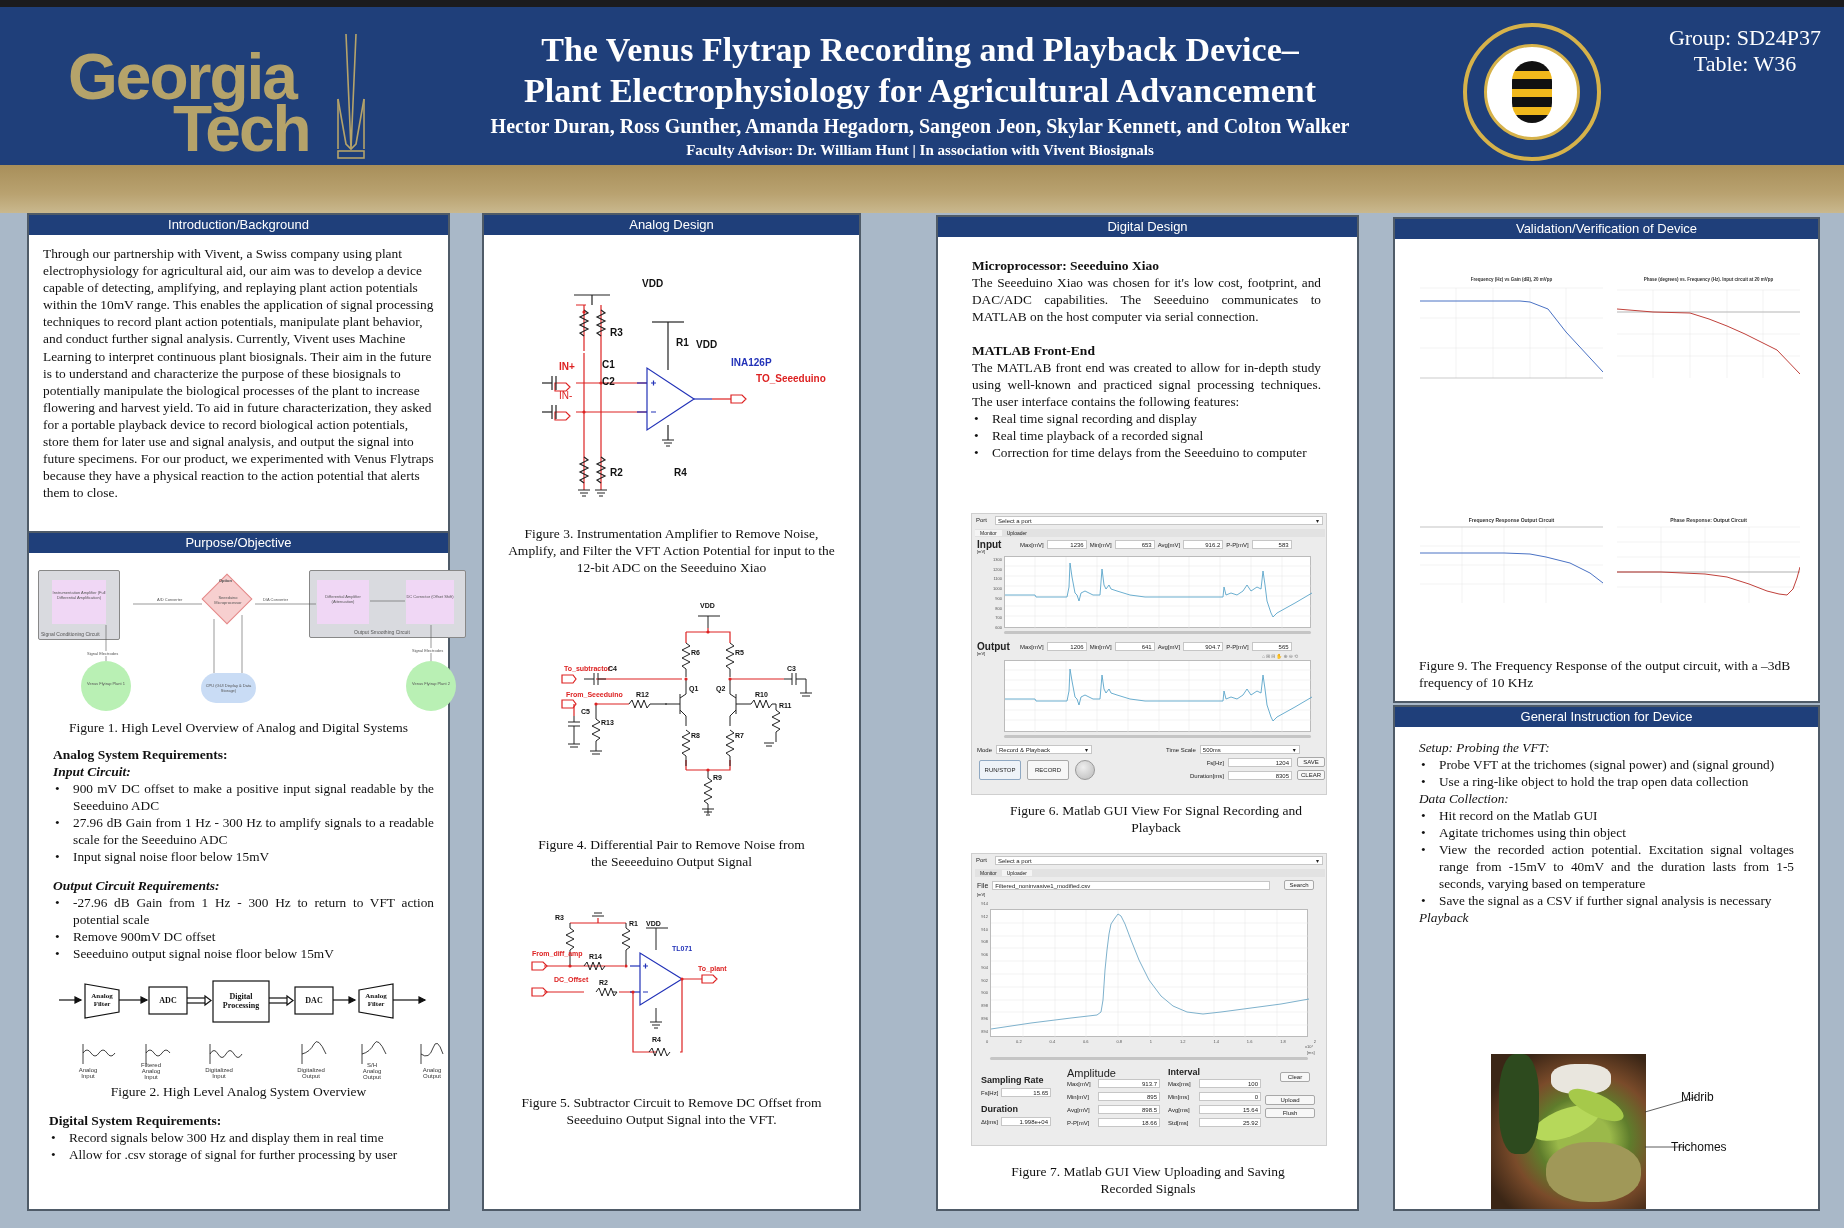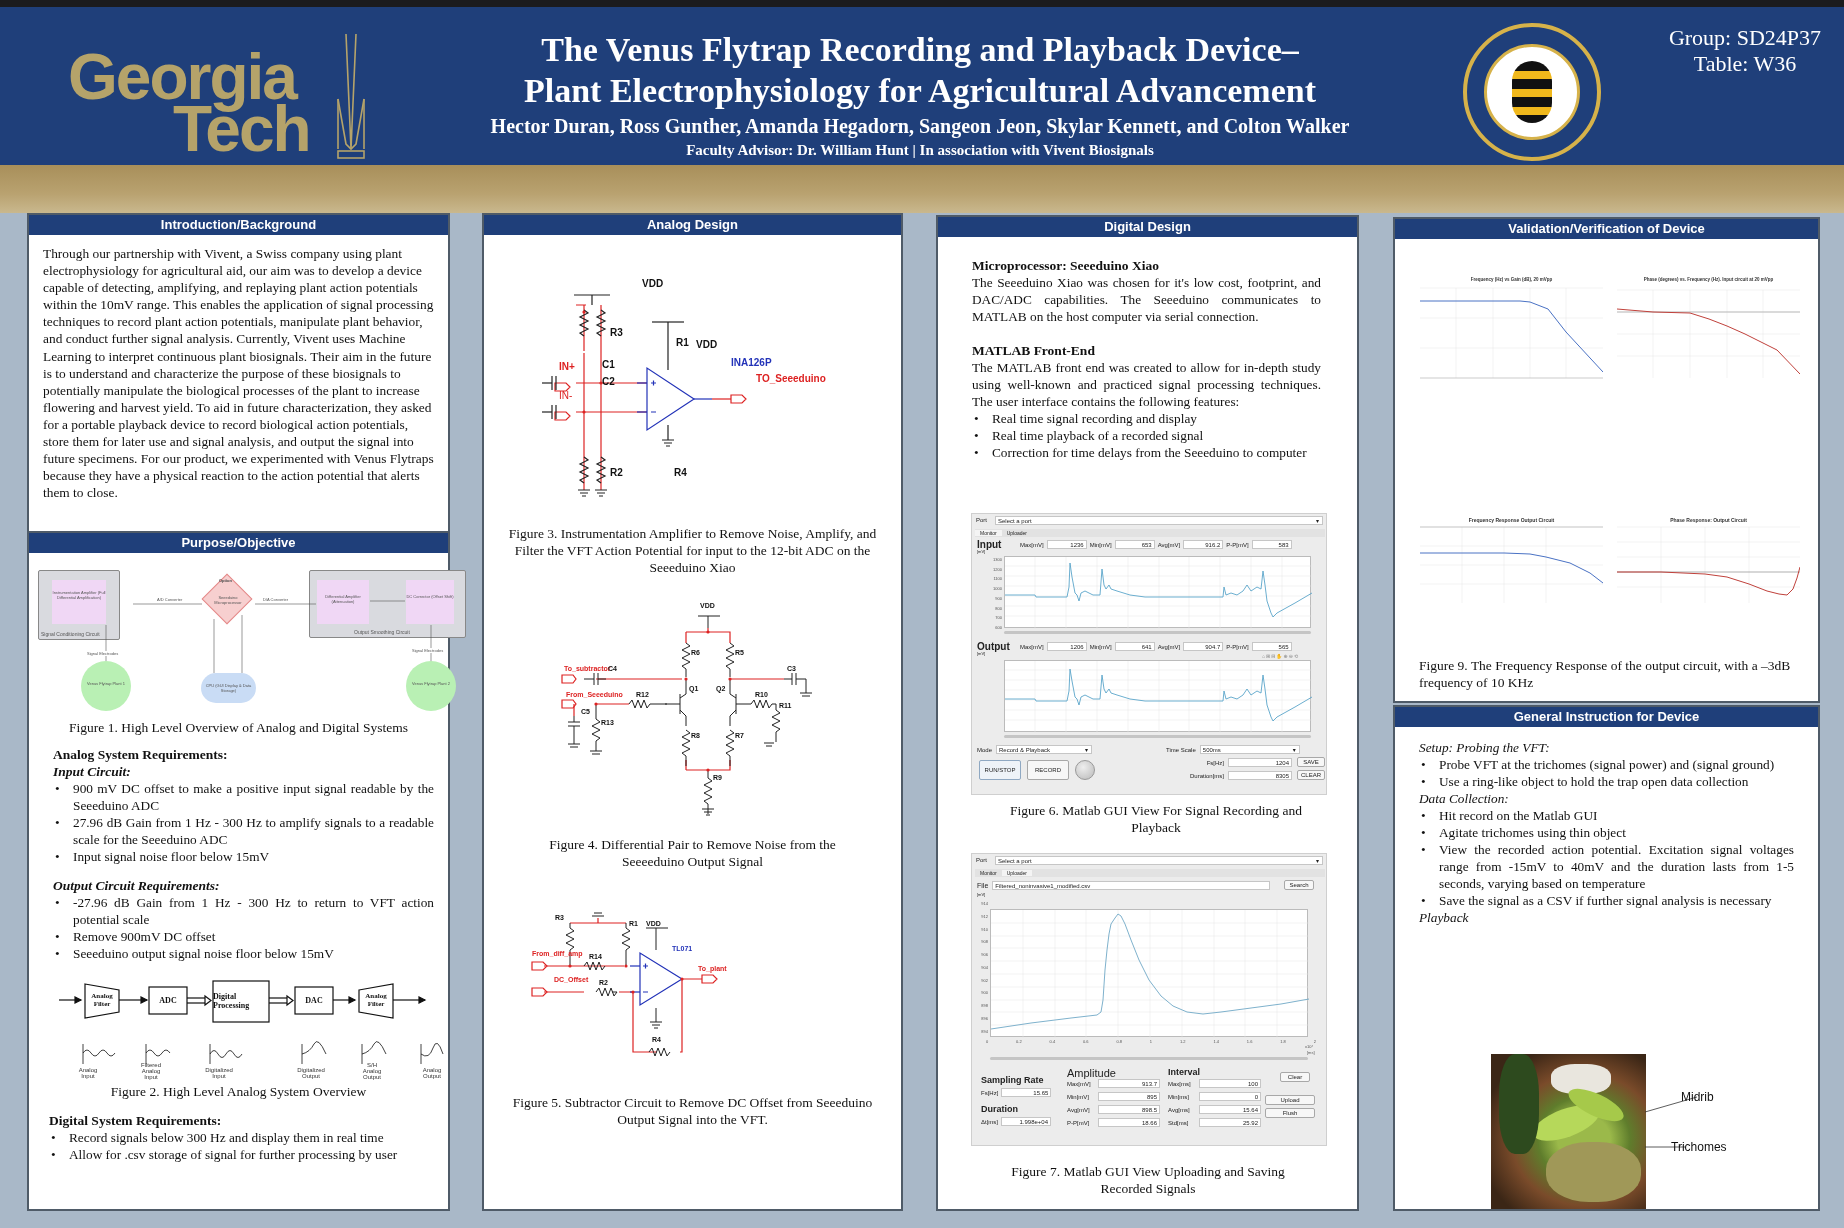--- a/index.html
+++ b/index.html
@@ -14,21 +14,21 @@
 .logo .w2{left:105px;top:62px;font-size:64px}
 .title{position:absolute;left:420px;top:22px;width:1000px;text-align:center;color:#fff}
 .title .t1,.title .t2{font-size:34px;font-weight:bold;line-height:41px}
 .title .authors{font-size:20px;font-weight:bold;margin-top:4px}
 .title .advisor{font-size:15px;font-weight:bold;margin-top:4px}
 .seal{position:absolute;left:1463px;top:16px;width:138px;height:138px;border-radius:50%;background:#1f3f7a;border:4px solid #d6b24a;display:flex;align-items:center;justify-content:center}
 .seal .inner{width:96px;height:96px;border-radius:50%;background:#fff;border:3px solid #d6b24a;display:flex;align-items:center;justify-content:center}
 .seal .bee{width:40px;height:62px;border-radius:20px;background:repeating-linear-gradient(#111 0 10px,#f0b81c 10px 18px)}
 .group{position:absolute;left:1660px;top:18px;width:170px;text-align:center;color:#fff;font-size:22px;line-height:26px}
 .panel{position:absolute;background:#fff;border:2px solid #4f5b68}
-.phead{background:#1f3f7a;color:#fff;font-family:"Liberation Sans",sans-serif;font-weight:bold;font-size:13px;text-align:center;height:20px;line-height:20px}
+.phead{background:#1f3f7a;color:#fff;font-family:"Liberation Sans",sans-serif;font-weight:normal;font-size:13px;text-align:center;height:20px;line-height:20px}
 .ptext{font-size:13.3px;line-height:17px}
 .just{text-align:justify}
 .caption{font-size:13.5px;line-height:17px;text-align:center}
 ul.b{list-style:none}
 ul.b li{position:relative;padding-left:20px}
 ul.b li:before{content:"•";position:absolute;left:2px}
 .h4{font-weight:bold;font-size:13.5px}
 .it{font-style:italic}
 .diagram svg{display:block}
 .sans{font-family:"Liberation Sans",sans-serif}
@@ -157,41 +157,41 @@
         <path d="M54 72 v20 M54 81 q4 -6 8 0 t8 0 t8 0 t8 0"></path>
         <path d="M117 72 v20 M117 81 q4 -6 8 0 t8 0 t8 0"></path>
         <path d="M181 72 v20 M181 82 q4 -7 8 0 t8 0 t8 0 t8 0"></path>
         <path d="M273 72 v20 M273 82 q8 -2 12 -10 t12 10"></path>
         <path d="M333 72 v20 M333 82 q8 -2 12 -10 t12 10"></path>
         <path d="M392 72 v20 M392 82 q8 6 12 -6 t10 6"></path>
       </g>
     </svg>
     <div class="sans" style="position:absolute;left:58px;top:20px;width:30px;font-size:7px;font-weight:bold;text-align:center;font-family:'Liberation Serif',serif;line-height:8px">Analog Filter</div>
     <div class="sans" style="position:absolute;left:120px;top:24px;width:38px;font-size:8px;font-weight:bold;text-align:center;font-family:'Liberation Serif',serif">ADC</div>
-    <div class="sans" style="position:absolute;left:184px;top:20px;width:56px;font-size:8px;font-weight:bold;text-align:left;font-family:'Liberation Serif',serif;line-height:9px">Digital Processing</div>
+    <div class="sans" style="position:absolute;left:184px;top:20px;width:56px;font-size:8px;font-weight:bold;text-align:center;font-family:'Liberation Serif',serif;line-height:9px">Digital Processing</div>
     <div class="sans" style="position:absolute;left:266px;top:24px;width:38px;font-size:8px;font-weight:bold;text-align:center;font-family:'Liberation Serif',serif">DAC</div>
     <div class="sans" style="position:absolute;left:332px;top:20px;width:30px;font-size:7px;font-weight:bold;text-align:center;font-family:'Liberation Serif',serif;line-height:8px">Analog Filter</div>
     <div class="sans" style="position:absolute;left:44px;top:95px;width:30px;font-size:6px;text-align:center;color:#333">Analog Input</div>
     <div class="sans" style="position:absolute;left:107px;top:90px;width:30px;font-size:6px;text-align:center;color:#333">Filtered Analog Input</div>
     <div class="sans" style="position:absolute;left:170px;top:95px;width:40px;font-size:6px;text-align:center;color:#333">Digitalized Input</div>
     <div class="sans" style="position:absolute;left:262px;top:95px;width:40px;font-size:6px;text-align:center;color:#333">Digitalized Output</div>
     <div class="sans" style="position:absolute;left:329px;top:90px;width:28px;font-size:6px;text-align:center;color:#333">S/H Analog Output</div>
     <div class="sans" style="position:absolute;left:388px;top:95px;width:30px;font-size:6px;text-align:center;color:#333">Analog Output</div>
   </div>
   <div class="caption" style="margin-top:-4px">Figure 2. High Level Analog System Overview</div>
   <div style="padding:12px 14px 0 20px" class="ptext just">
     <div class="h4">Digital System Requirements:</div>
     <ul class="b">
       <li>Record signals below 300 Hz and display them in real time</li>
       <li>Allow for .csv storage of signal for further processing by user</li>
     </ul>
   </div>
 </div>
 
-<div class="panel" style="left:482px;top:213px;width:421px;height:998px">
+<div class="panel" style="left:482px;top:213px;width:379px;height:998px">
   <div class="phead">Analog Design</div>
   <div style="position:relative;height:290px">
     <svg width="421" height="290" style="position:absolute;left:0;top:0">
       <g stroke="#d22" stroke-width="1.2" fill="none">
         <path d="M92 70 h10 M100 70 v46 M117 70 v48"></path>
         <line x1="92" y1="148" x2="163" y2="148"></line>
         <line x1="92" y1="177" x2="163" y2="177"></line>
         <line x1="100" y1="118" x2="100" y2="255"></line>
         <line x1="117" y1="118" x2="117" y2="255"></line>
         <line x1="228" y1="164" x2="247" y2="164"></line>

